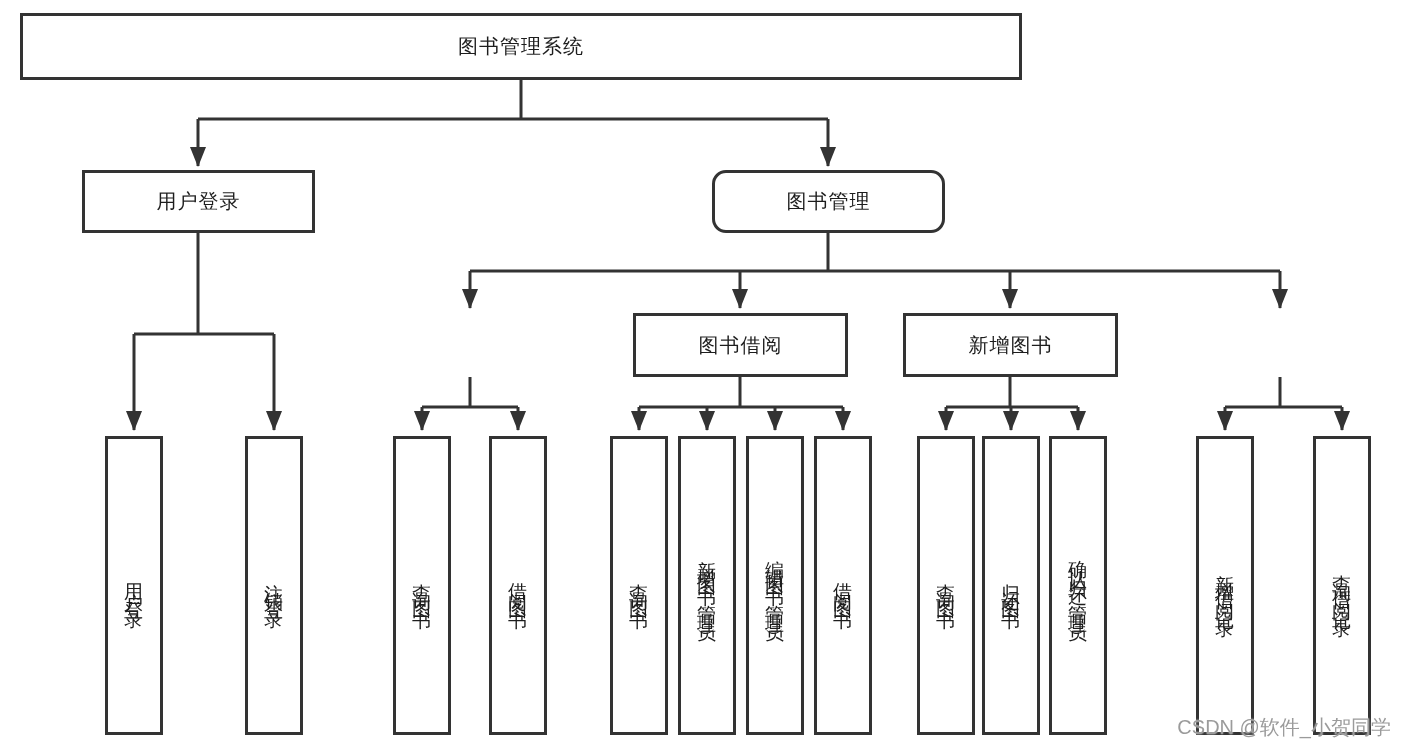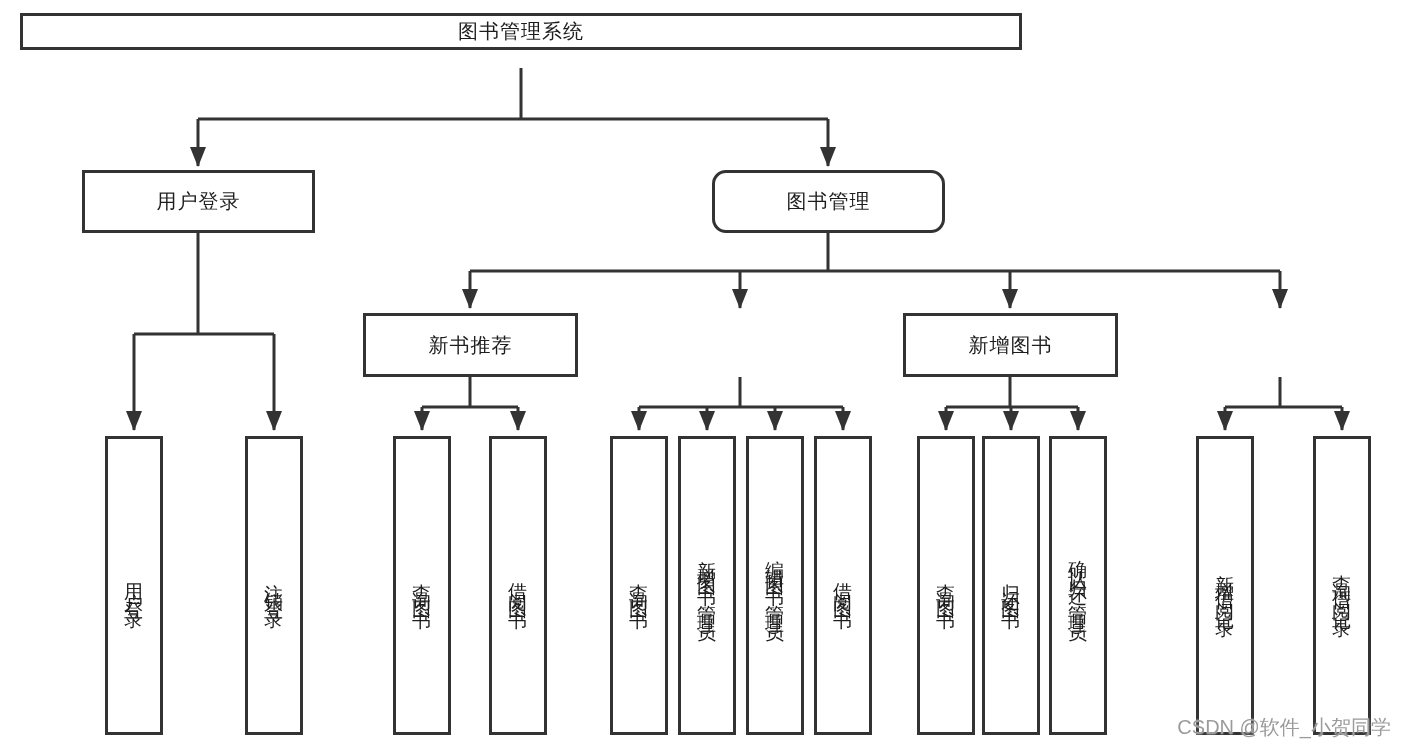--- a/index.html
+++ b/index.html
@@ -23,21 +23,21 @@
     box-sizing: border-box;
     background: #ffffff;
     border: 3px solid #333333;
     display: flex;
     align-items: center;
     justify-content: center;
     color: #1d1d1d;
     z-index: 2;
   }
   .hnode { font-size: 20px; letter-spacing: 1px; }
-  .root  { left: 20px;  top: 13px;  width: 1002px; height: 37px; }
+  .root  { left: 20px;  top: 13px;  width: 1002px; height: 67px; }
   .l2a   { left: 82px;  top: 170px; width: 233px;  height: 63px; }
   .l2b   { left: 712px; top: 170px; width: 233px;  height: 63px; border-radius: 14px; }
   .l3    { top: 313px; height: 64px; width: 215px; }
   .l3a   { left: 363px; }
   .l3b   { left: 633px; }
   .l3c   { left: 903px; }
   .l3d   { left: 1173px; }
   .leaf  { top: 436px; height: 299px; width: 58px; }
   .leaf span {
     writing-mode: vertical-rl;
@@ -121,22 +121,22 @@
     <span>图书管理系统</span>
   </div>
 
   <div class="node hnode l2a">
     <span>用户登录</span>
   </div>
   <div class="node hnode l2b">
     <span>图书管理</span>
   </div>
 
-  <div class="node hnode l3 l3a">
-    <span>新书推荐</span>
+  <div class="node hnode l3 l3b">
+    <span>图书借阅</span>
   </div>
   <div class="node hnode l3 l3c">
     <span>新增图书</span>
   </div>
 
   <div class="node leaf lf01">
     <span>用户登录</span>
   </div>
   <div class="node leaf lf02">
     <span>注销登录</span>

